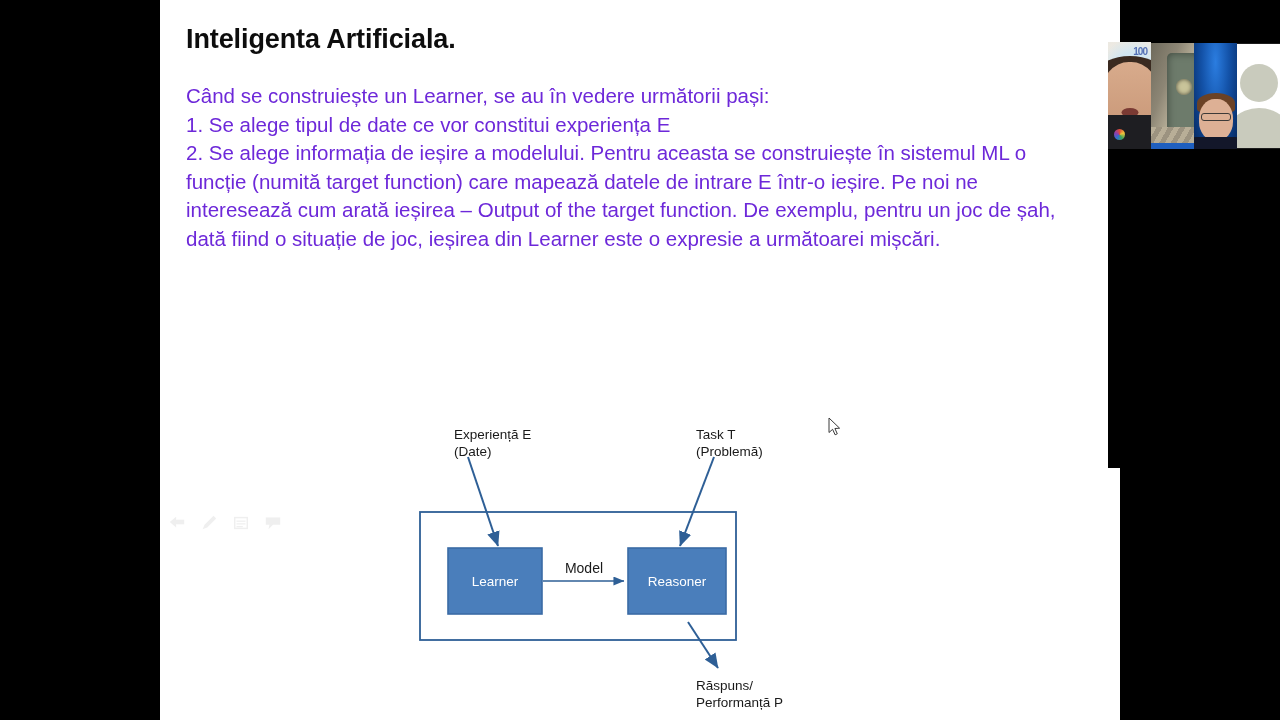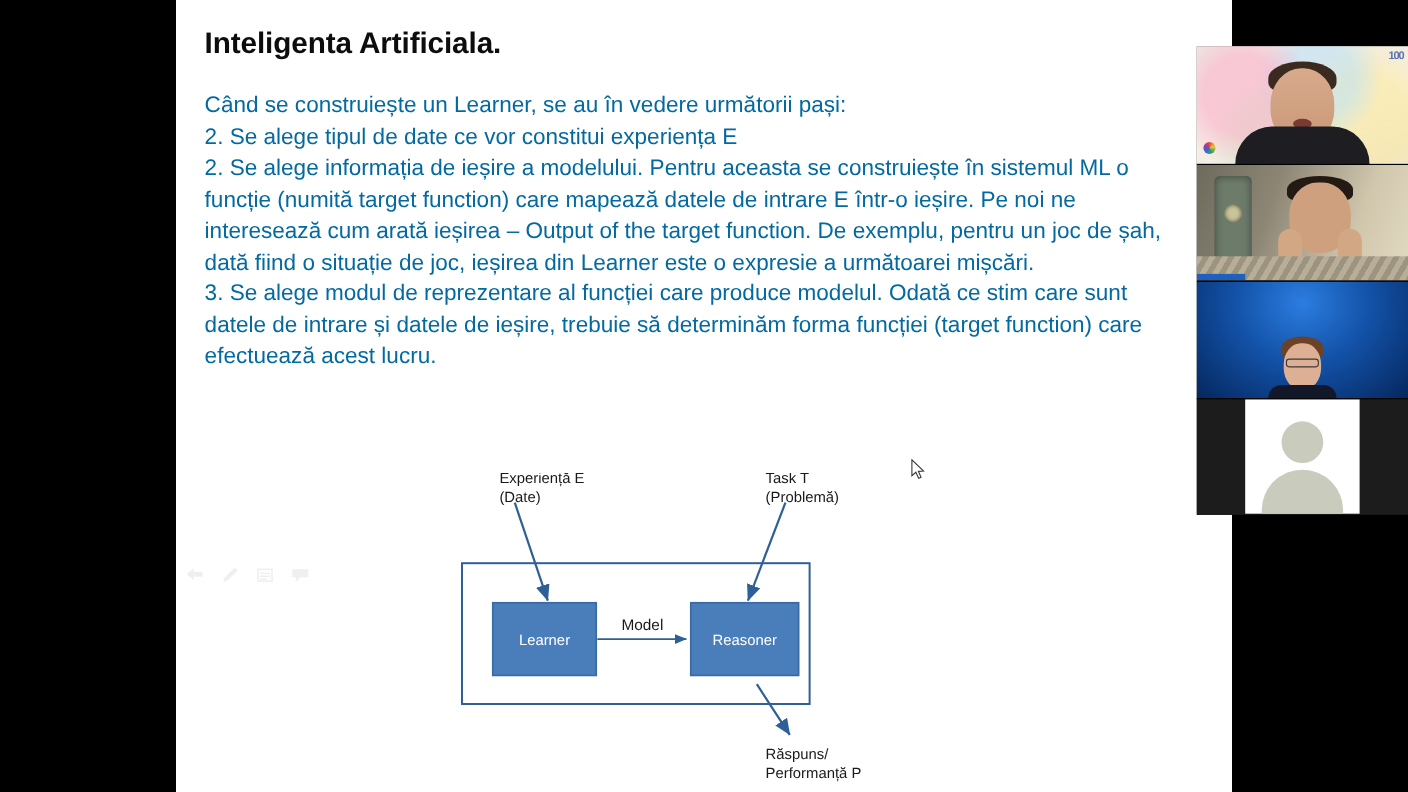--- a/index.html
+++ b/index.html
@@ -44,21 +44,21 @@
     font-weight: bold;
     color: #0d0d0d;
     margin-top: 28px;
     white-space: nowrap;
   }
 
   .body-text {
     margin-top: 27px;
     font-size: 20.5px;
     line-height: 28.5px;
-    color: #0369a1;
+    color: #6d28d9;
     width: 900px;
   }
   .body-text p { margin: 0; }
 
   
   .diagram {
     position: absolute;
     left: 258px;   
     top: 430px;
     width: 420px;
@@ -75,25 +75,24 @@
     gap: 14px;
     align-items: center;
     opacity: 0.09;
   }
   .annot-toolbar .tool { width: 18px; height: 18px; }
 
   
   .video-strip {
     position: absolute;
     right: 0; top: 42px;
-    width: 192px;
+    width: 172px;
     height: 426px;
     background: #000;
     display: flex;
-    flex-direction: column;
   }
   .video-tile {
     position: relative;
     width: 192px;
     height: 106.5px;
     overflow: hidden;
     background: #1c1c1c;
   }
   .video-tile + .video-tile { border-top: 1px solid #000; }
 
@@ -261,23 +260,22 @@
 <div id="app">
 
   <div class="slide">
     <div class="slide-inner">
 
       <div class="slide-title">Inteligenta Artificiala.</div>
 
 
       <div class="body-text">
         <p>Când se construiește un Learner, se au în vedere următorii pași:</p>
-        <p>2. Se alege tipul de date ce vor constitui experiența E</p>
+        <p>1. Se alege tipul de date ce vor constitui experiența E</p>
         <p>2. Se alege informația de ieșire a modelului. Pentru aceasta se construiește în sistemul ML o funcție (numită target function) care mapează datele de intrare E într-o ieșire. Pe noi ne interesează cum arată ieșirea – Output of the target function. De exemplu, pentru un joc de șah, dată fiind o situație de joc, ieșirea din Learner este o expresie a următoarei mișcări.</p>
-        <p>3. Se alege modul de reprezentare al funcției care produce modelul. Odată ce stim care sunt datele de intrare și datele de ieșire, trebuie să determinăm forma funcției (target function) care efectuează acest lucru.</p>
       </div>
 
       <div class="diagram">
         <svg width="420" height="290" viewBox="0 0 420 290" xmlns="http://www.w3.org/2000/svg">
           <defs>
             <marker id="ah" markerWidth="9" markerHeight="9" refX="7.2" refY="3.2" orient="auto" markerUnits="strokeWidth">
               <path d="M0,0 L7.5,3.2 L0,6.4 z" fill="#2e5f96"></path>
             </marker>
             <marker id="ah-sm" markerWidth="8" markerHeight="8" refX="6.6" refY="2.8" orient="auto" markerUnits="strokeWidth">
               <path d="M0,0 L6.8,2.8 L0,5.6 z" fill="#2e5f96"></path>

